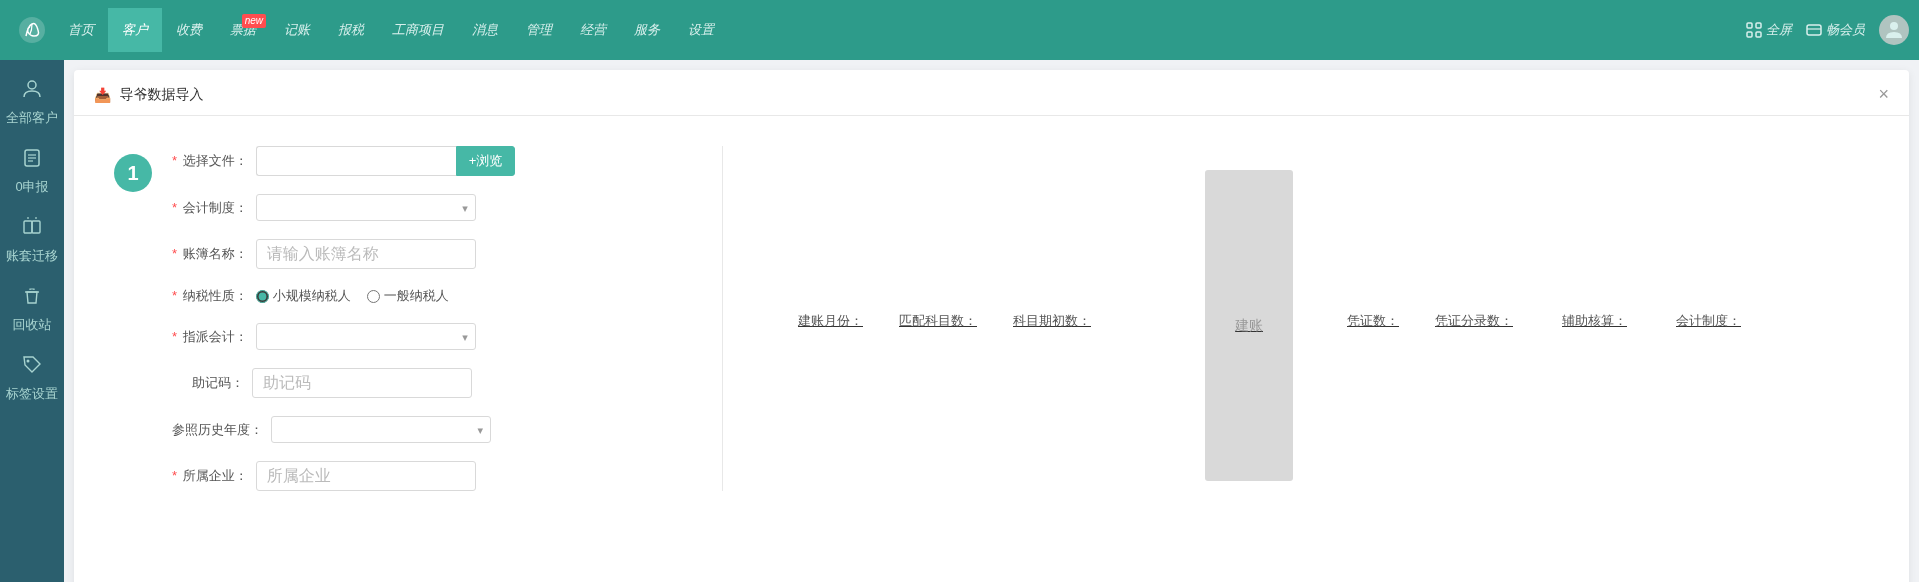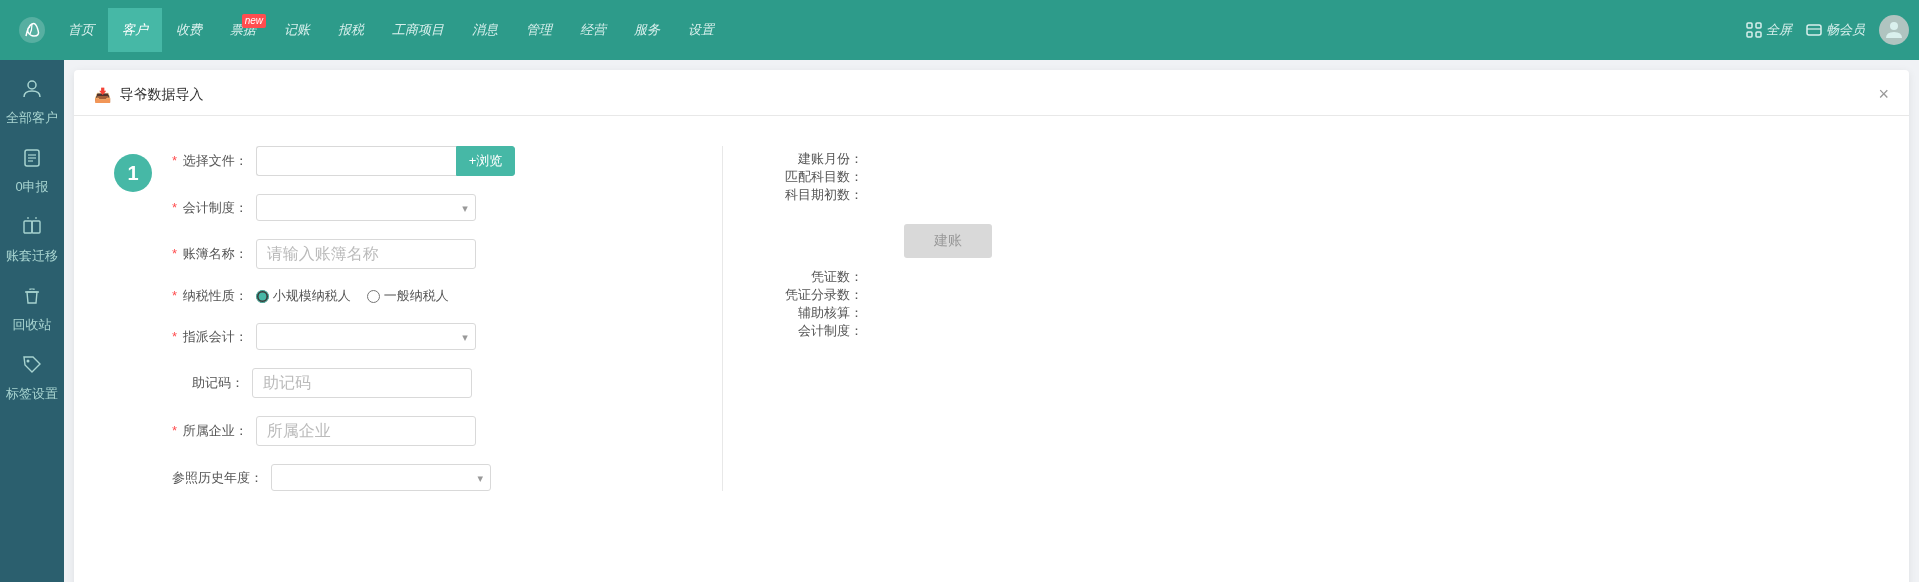--- a/index.html
+++ b/index.html
@@ -108,21 +108,21 @@
     .select-wrapper::after {
       content: '▾'; position: absolute; right: 8px; top: 50%; transform: translateY(-50%);
       color: #999; pointer-events: none; font-size: 11px;
     }
 
     .radio-group { display: flex; gap: 16px; align-items: center; }
     .radio-label { display: flex; align-items: center; gap: 4px; cursor: pointer; color: #555; }
     .radio-label input[type="radio"] { accent-color: #46b8a6; cursor: pointer; }
 
     
-    .right-info { min-width: 260px; display: flex; flex-direction: column; padding-top: 4px; }
+    .right-info { min-width: 260px; display: flex; flex-direction: row; gap: 16px; padding-top: 4px; text-decoration: underline; }
     .info-row { display: flex; align-items: center; gap: 8px; }
     .info-label { min-width: 90px; text-align: right; color: #555; font-size: 13px; }
     .info-value { color: #333; font-size: 13px; }
 
     .build-btn {
       background: #d9d9d9; color: #999; border: none; border-radius: 3px;
       padding: 8px 30px; font-size: 14px; cursor: not-allowed;
       margin-left: 90px; margin-top: 10px;
     }
 
@@ -319,36 +319,36 @@
 
             <div class="form-row">
               <div class="form-row-label">
                 <span>助记码：</span>
               </div>
               <input type="text" class="form-input" style="width: 220px;" placeholder="助记码">
             </div>
 
             <div class="form-row">
               <div class="form-row-label">
-                <span class="required">*</span>
-                <span>所属企业：</span>
-              </div>
-              <input type="text" class="form-input" style="width: 220px;" placeholder="所属企业">
-            </div>
-
-            <div class="form-row">
-              <div class="form-row-label">
                 <span>参照历史年度：</span>
               </div>
               <div class="select-wrapper">
                 <select class="select-input" style="width:220px;">
                   <option value=""></option>
                 </select>
               </div>
             </div>
+
+            <div class="form-row">
+              <div class="form-row-label">
+                <span class="required">*</span>
+                <span>所属企业：</span>
+              </div>
+              <input type="text" class="form-input" style="width: 220px;" placeholder="所属企业">
+            </div>
           </div>
         </div>
 
         <div class="section-divider"></div>
 
         <div class="right-info">
           <div class="info-row">
             <span class="info-label">建账月份：</span>
             <span class="info-value"></span>
           </div>

